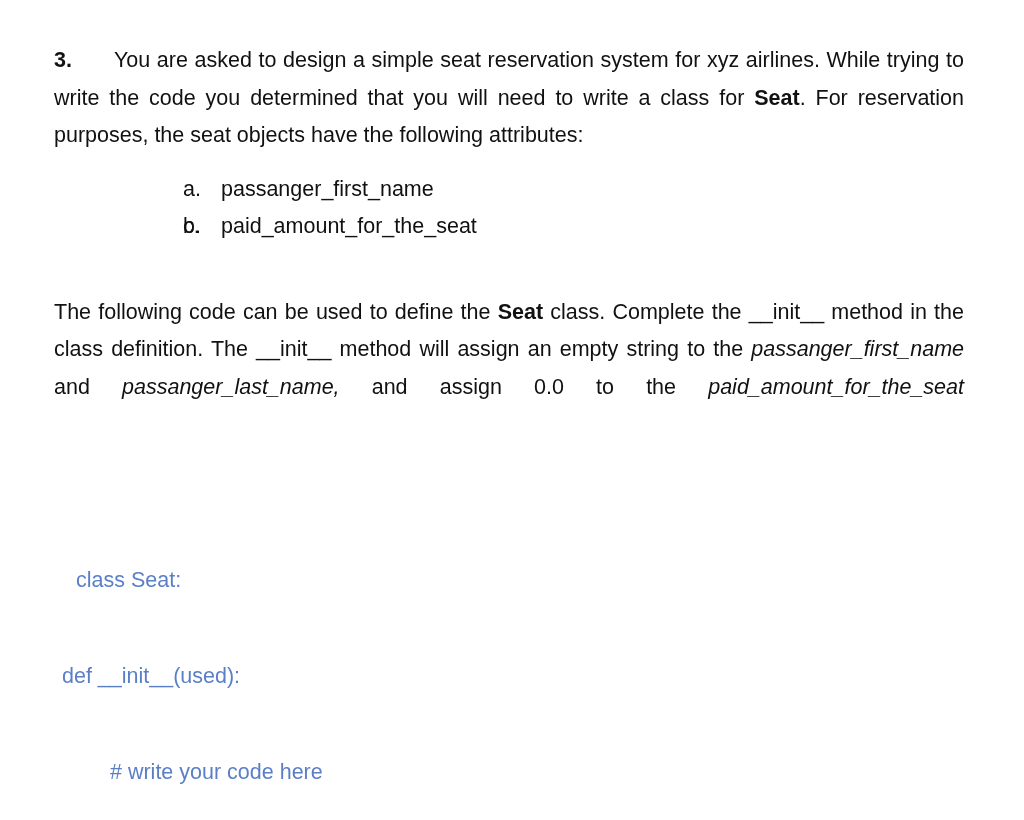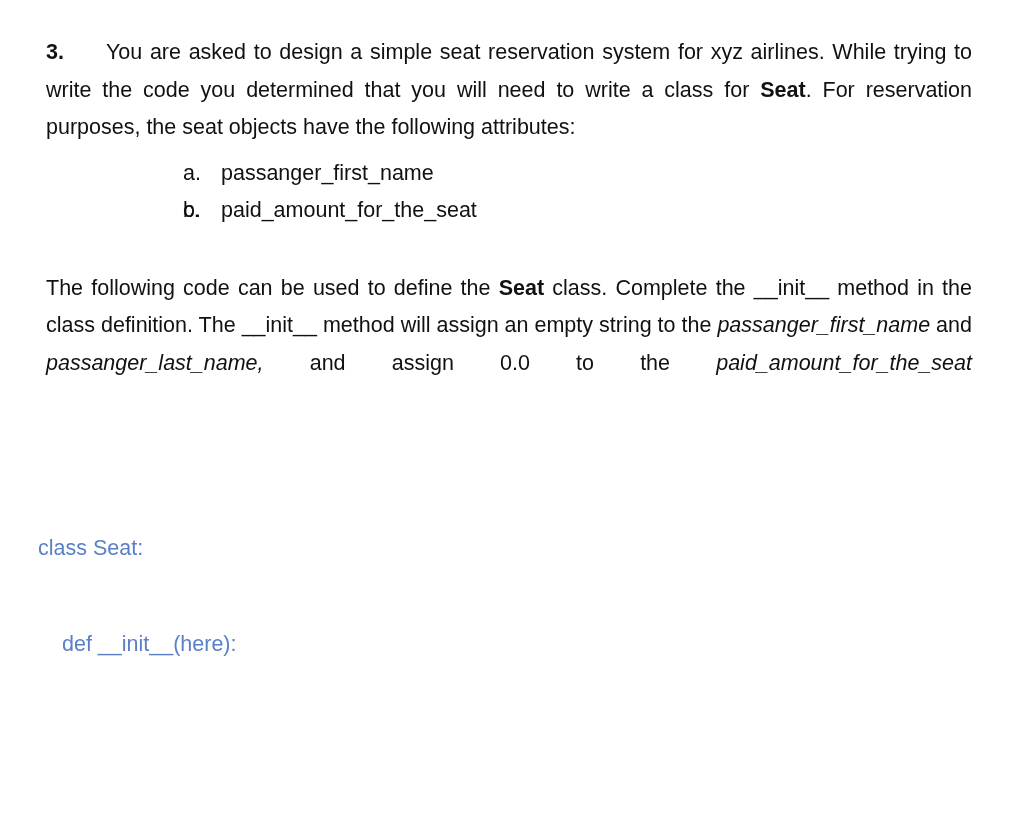--- a/index.html
+++ b/index.html
@@ -19,21 +19,21 @@
     width: 1024px;
     height: 820px;
     box-sizing: border-box;
     padding: 26px 44px 0 38px;
   }
   .para {
     font-size: 21.5px;
     line-height: 37.5px;
     text-align: justify;
     text-justify: inter-word;
-    margin: 8px;
+    margin: 16px;
     color: #111111;
   }
   .para.last-line-left > .flow::after {
     content: "";
     display: inline-block;
     width: 100%;
   }
   .num {
     font-weight: bold;
   }
@@ -68,21 +68,21 @@
   }
   
   .code {
     margin: 0;
     color: #5b7fc7;
     font-family: "Liberation Sans", sans-serif;
     font-size: 21.5px;
     line-height: 32px;
     white-space: pre;
   }
-  .code .l1 { padding-left: 0px; }
+  .code .l1 { padding-left: 0px; margin-left: 38px; }
   .code .l2 { padding-left: 24px; }
   .code .l3 { padding-left: 72px; }
   .spacer-md { height: 32px; }
   .spacer-lg { height: 40px; }
 </style>
 </head>
 <body>
 
 <div class="page">
 
@@ -95,16 +95,17 @@
   </ul>
 
   <div class="spacer-md"></div>
 
   <p class="para last-line-left"><span class="flow"><span>The following code can be used to define the </span><b>Seat</b><span> class. Complete the __init__ method in the class definition. The __init__ method will assign an empty string to the </span><i>passanger_first_name</i><span> and </span><i>passanger_last_name,</i><span> and assign 0.0 to the </span><i>paid_amount_for_the_seat</i></span></p>
 
   <div class="spacer-lg"></div>
 
   <div class="code">
     <div class="l1">class Seat:</div>
-    <div class="l2">def __init__(here):</div>
+    <div class="l2">def __init__(used):</div>
+    <div class="l3"># write your code here</div>
   </div>
 
 </div>
 
 </body></html>

